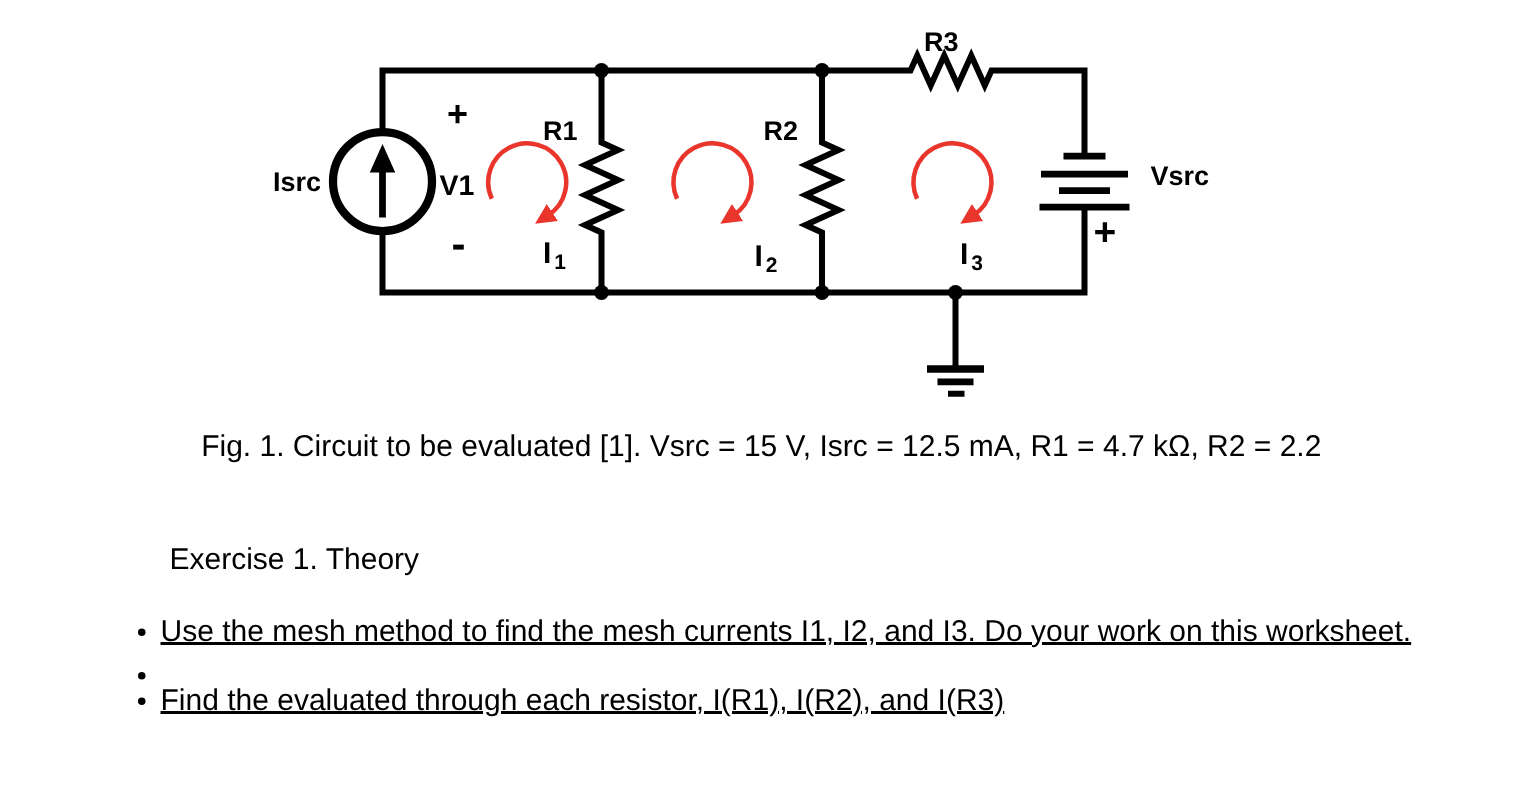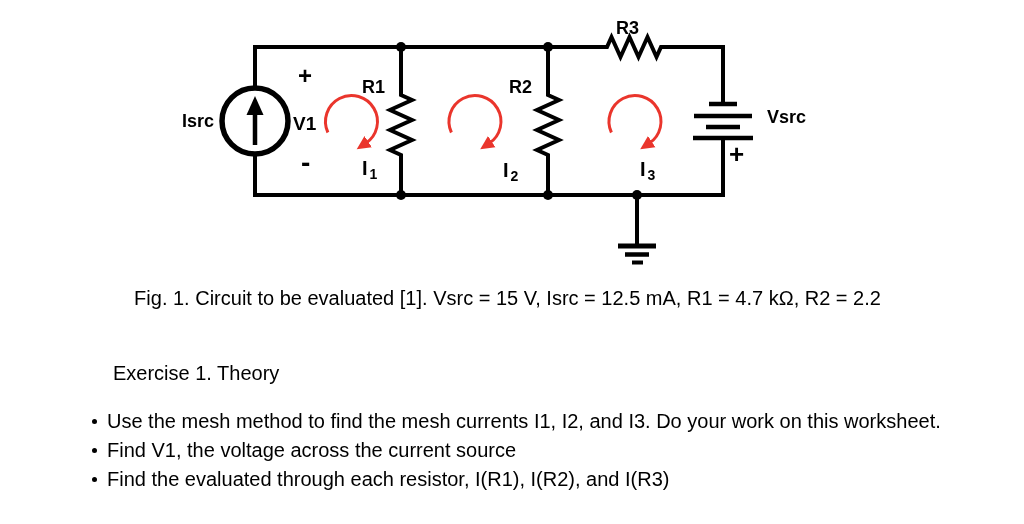--- a/index.html
+++ b/index.html
@@ -60,21 +60,21 @@
     position: absolute;
     left: 92px;
     top: 407px;
     width: 860px;
     margin: 0;
     padding: 0;
     list-style: none;
     font-size: 20px;
     line-height: 29px;
   }
-  ul.bullets li { display: flex; align-items: flex-start; }
+  ul.bullets li { display: flex; align-items: flex-start; text-decoration: underline; }
   ul.bullets .dot {
     flex: 0 0 auto;
     width: 5px;
     height: 5px;
     border-radius: 50%;
     background: #000;
     margin: 12px 10px 0 0;
   }
   ul.bullets li span.btext { max-width: 840px; }
 </style>
@@ -164,21 +164,20 @@
 
   <div class="exercise-heading">Exercise 1. Theory</div>
 
   <ul class="bullets">
     <li>
       <span class="dot"></span>
       <span class="btext">Use the mesh method to find the mesh currents I1, I2, and I3. Do your work on this worksheet.</span>
     </li>
     <li>
       <span class="dot"></span>
-      <span class="btext">Find V1, the voltage across the current source</span>
     </li>
     <li>
       <span class="dot"></span>
       <span class="btext">Find the evaluated through each resistor, I(R1), I(R2), and I(R3)</span>
     </li>
   </ul>
 
 </div>
 
 </body></html>

